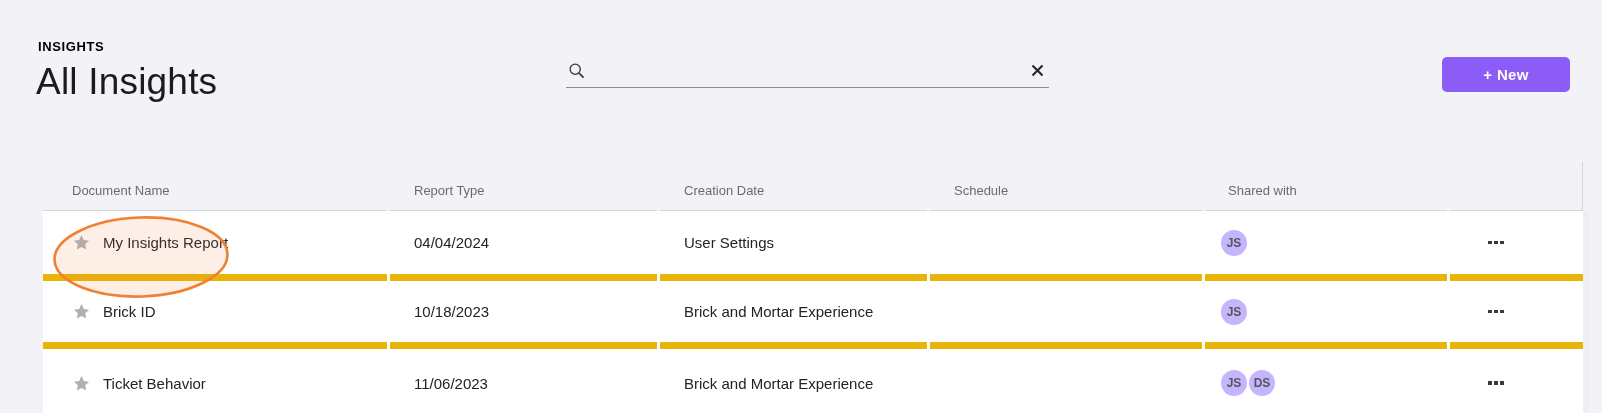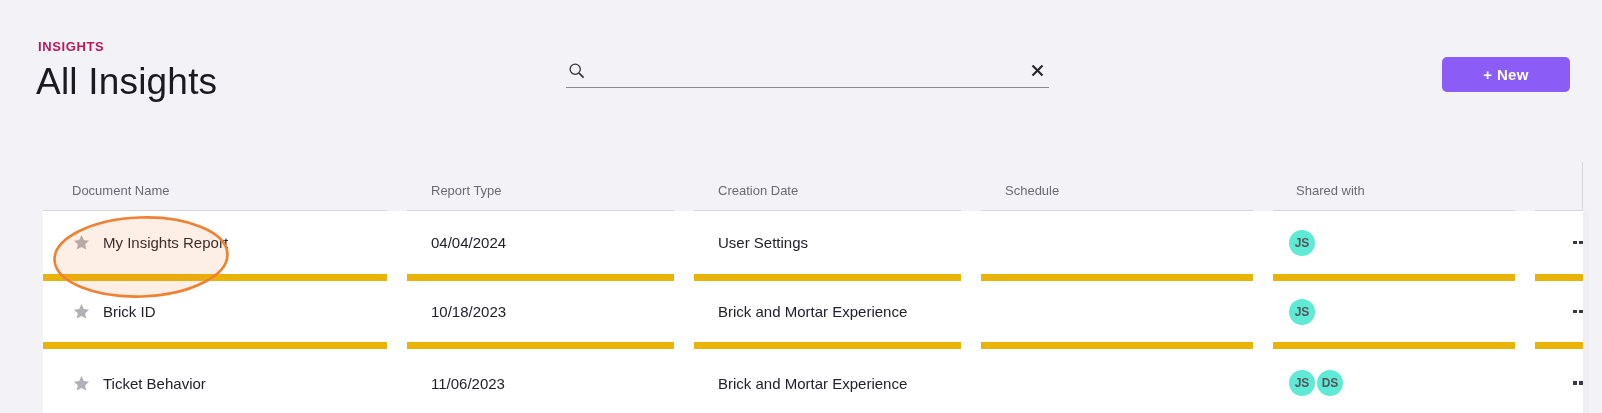--- a/index.html
+++ b/index.html
@@ -8,21 +8,21 @@
     position:relative;
     background:#f3f3f7;
     font-family:"Liberation Sans", sans-serif;
     color:#232229;
   }
 
   
   .eyebrow {
     position:absolute; left:38px; top:39px;
     font-size:13px; font-weight:600; letter-spacing:0.6px;
-    color:#be185d;
+    color:#000000;
   }
   .page-title {
     position:absolute; left:36px; top:61px;
     font-size:37px; font-weight:400; color:#1b1a20;
     letter-spacing:0.2px;
   }
 
   
   .search-bar {
     position:absolute; left:566px; top:54px;
@@ -54,41 +54,41 @@
   }
 
   
   .table {
     position:absolute; left:43px; top:170px;
     width:1540px; height:243px; overflow:hidden;
   }
   .trow {
     display:grid;
     grid-template-columns:344px 267px 267px 272px 242px 133px;
-    column-gap:20px;
+    column-gap:3px;
     align-items:stretch;
   }
   .trow > .cell { display:flex; align-items:center; }
   .thead { height:41px; }
   .thead > .cell { border-bottom:1px solid #d6d5db; font-size:13px; color:#6b6a72; }
   .body-row { background:#ffffff; }
   .r1 { height:70px; } .r2 { height:68px; } .r3 { height:68px; }
   .r1 > .cell, .r2 > .cell { border-bottom:7px solid #eab308; }
   .c1 { padding-left:29px; }
   .c2, .c3, .c4 { padding-left:24px; }
   .c5 { padding-left:16px; }
   .thead .c5 { padding-left:23px; }
   .c6 { padding-left:36px; }
   .body-row .cell { font-size:15px; color:#232229; }
 
   .star { width:19px; height:19px; margin-right:12px; flex:0 0 auto; cursor:pointer; }
 
   .avatar {
     width:26px; height:26px; border-radius:50%;
-    background:#5eead4; color:#57555d;
+    background:#c4b5fd; color:#57555d;
     font-size:12px; font-weight:700;
     display:flex; align-items:center; justify-content:center;
     flex:0 0 auto;
   }
   .avatar + .avatar { margin-left:2px; }
 
   .dots { display:flex; gap:2.5px; cursor:pointer; background:none; border:none; padding:4px 2px; }
   .dots i { display:block; width:3.5px; height:3.5px; background:#3a3941; }
 
   

